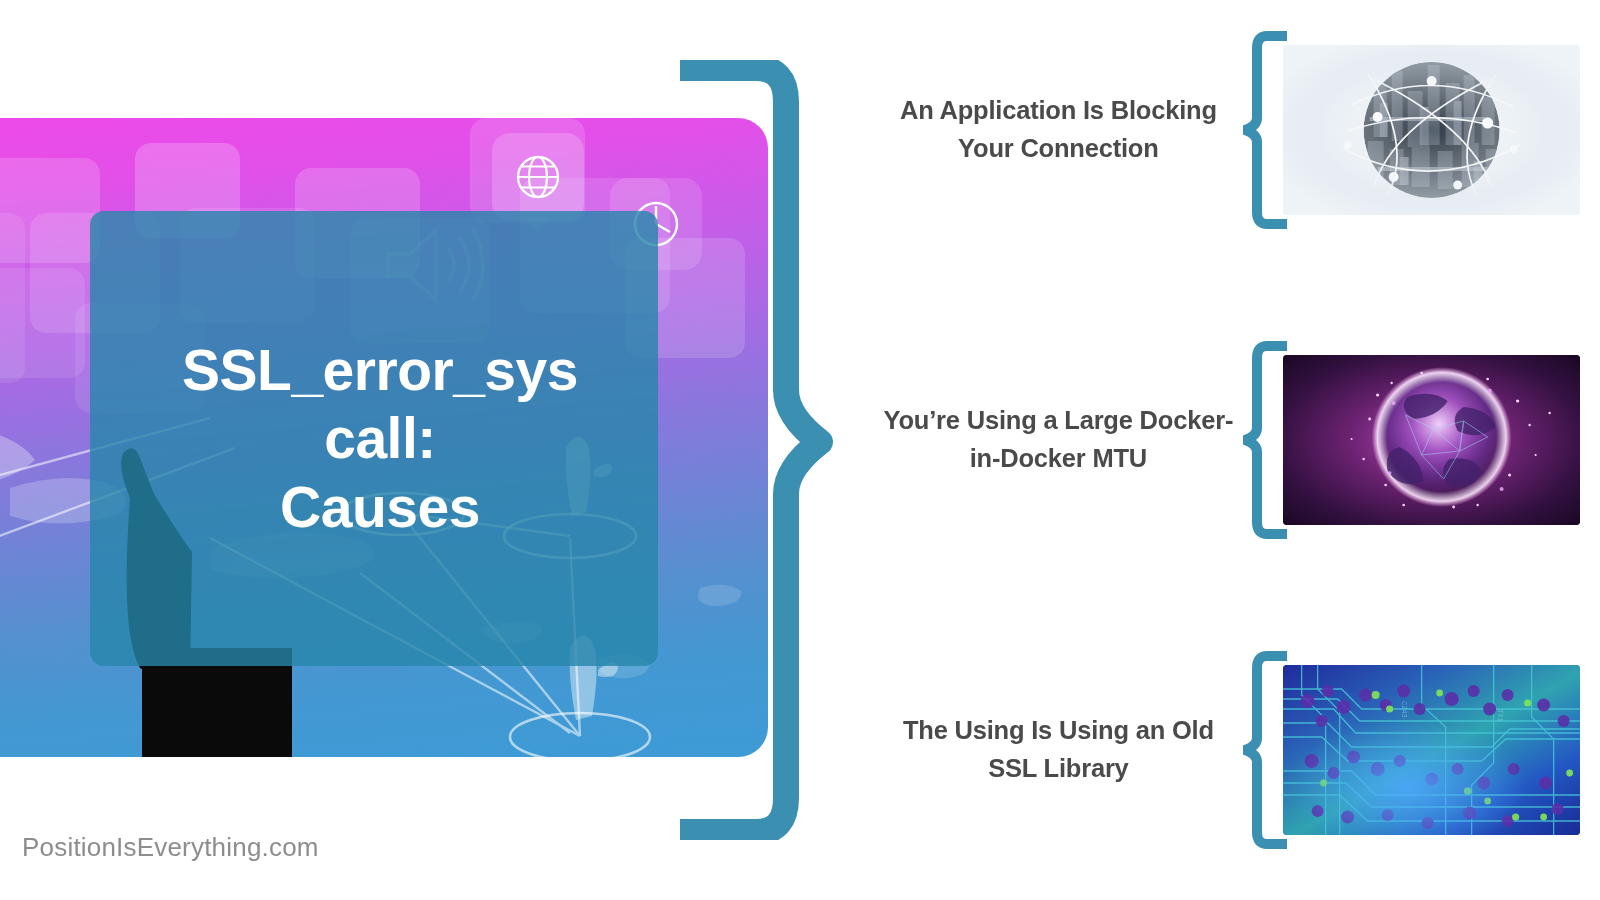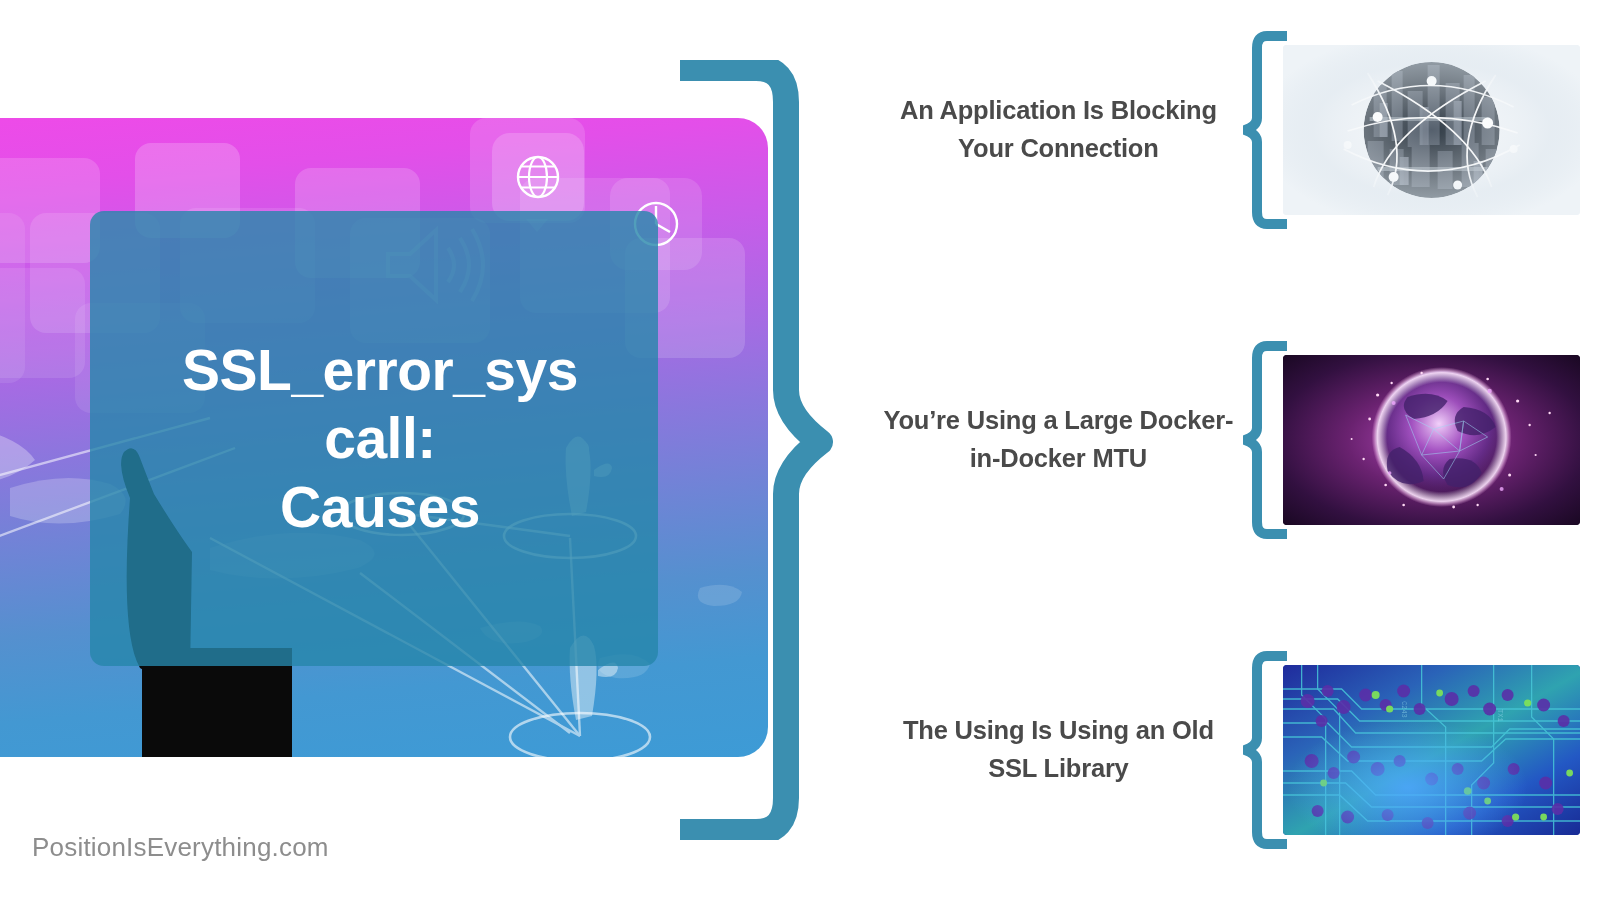--- a/index.html
+++ b/index.html
@@ -101,21 +101,21 @@
 
   
   .thumb-city { background:#f1f4f7; }
   
   .thumb-nebula { background:radial-gradient(circle at 56% 48%, #8b2f8e 0%, #5d1f63 32%, #33113d 62%, #1d0a26 100%); }
   
   .thumb-circuit { background:#1b3fa8; }
 
   
   .watermark {
-    position:absolute; left:32px; top:832px;
+    position:absolute; left:22px; top:832px;
     color:#8d8d8d; font-size:26px; letter-spacing:0.2px;
     font-family:"Liberation Sans", sans-serif;
   }
 </style>
 </head>
 <body>
 
 <div class="stage">
 
   <div class="hero-wrap">

